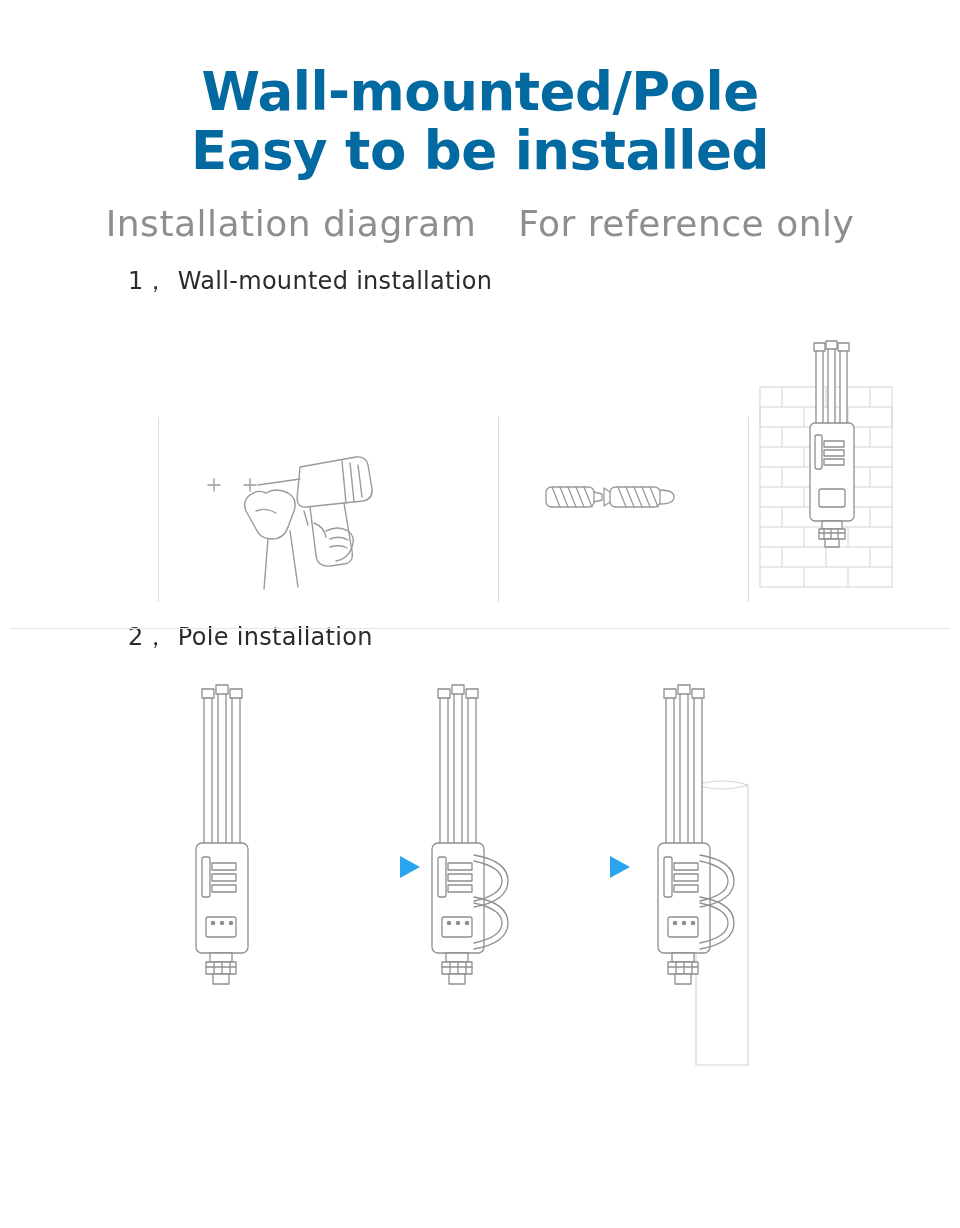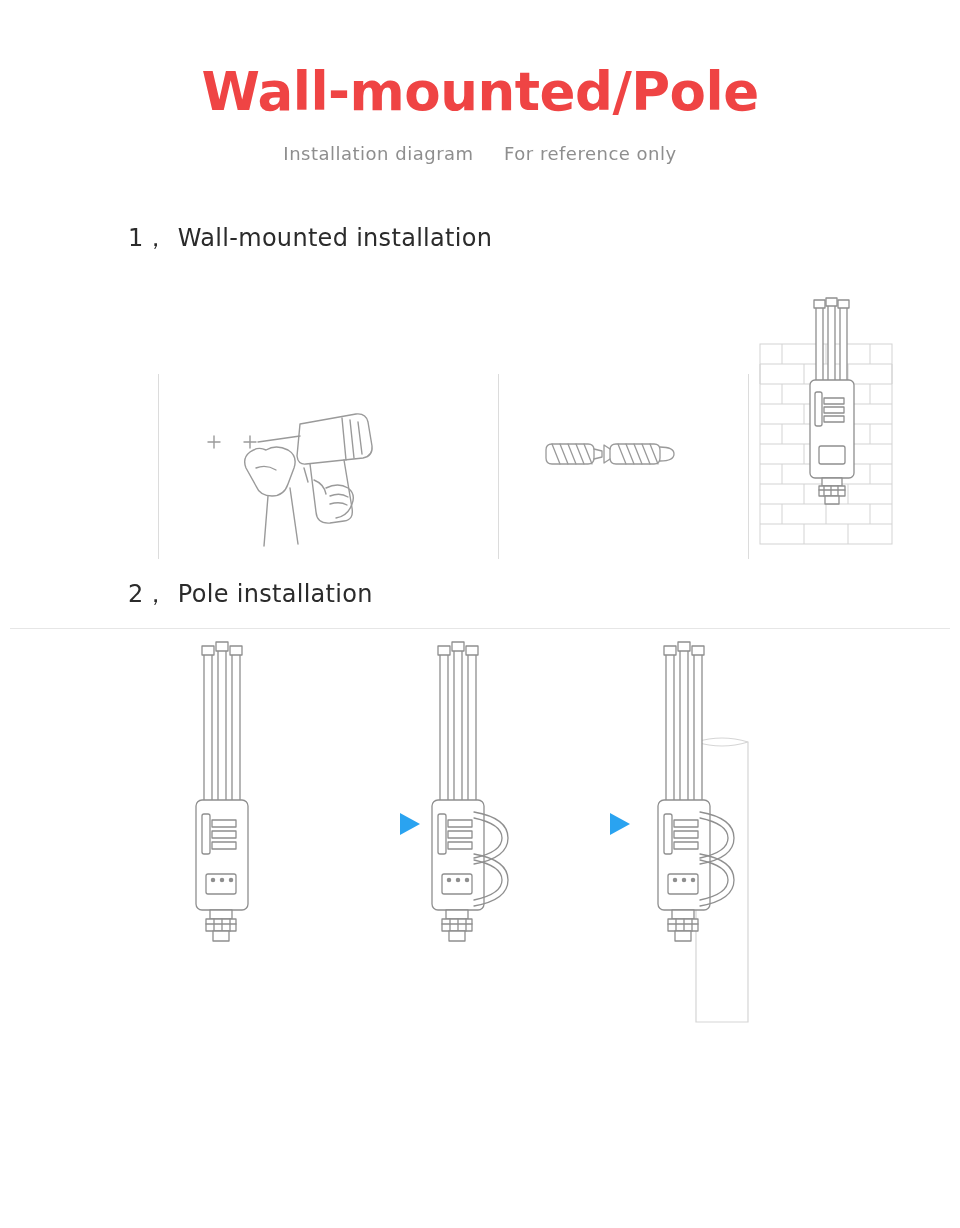--- a/index.html
+++ b/index.html
@@ -17,39 +17,39 @@
   }
 
   
   .header {
     text-align: center;
     padding-top: 62px;
   }
   .title-line {
     font-size: 53px;
     font-weight: bold;
-    color: #ef4444;
+    color: #0369a1;
     line-height: 1.12;
     letter-spacing: -0.5px;
   }
   .subtitle {
     margin-top: 22px;
-    font-size: 18px;
+    font-size: 36px;
     color: #8e8e8e;
     font-weight: 400;
     letter-spacing: 0.5px;
   }
   .subtitle .gap { display: inline-block; width: 18px; }
 
   
   .section-heading {
     font-size: 24px;
     color: #2b2b2b;
     margin-left: 128px;
-    margin-top: 58px;
+    margin-top: 21px;
     letter-spacing: 0.3px;
   }
   .section-heading .num { margin-right: 2px; }
 
   .divider {
     position: absolute;
     left: 10px;
     right: 10px;
     height: 1px;
     background: #e6e6e6;
@@ -85,20 +85,21 @@
     height: 470px;
   }
 
   .stage { position: absolute; }
 </style>
 </head>
 <body>
 
 <div class="header">
   <div class="title-line">Wall-mounted/Pole</div>
+  <div class="title-line">Easy to be installed</div>
   <div class="subtitle">
     <span>Installation diagram</span>
     <span class="gap"></span>
     <span>For reference only</span>
   </div>
 </div>
 
 <div class="section-heading">
   <span class="num">1，</span>
   <span>Wall-mounted installation</span>

